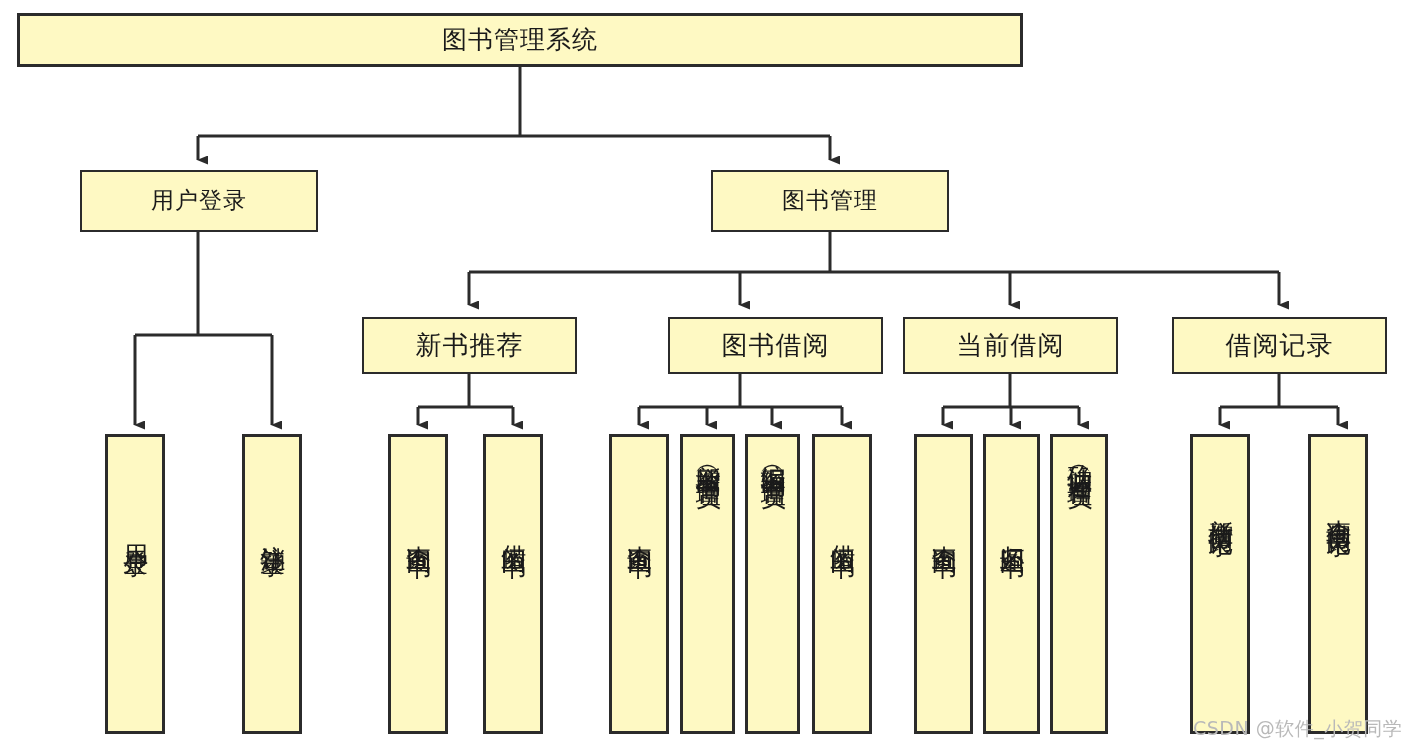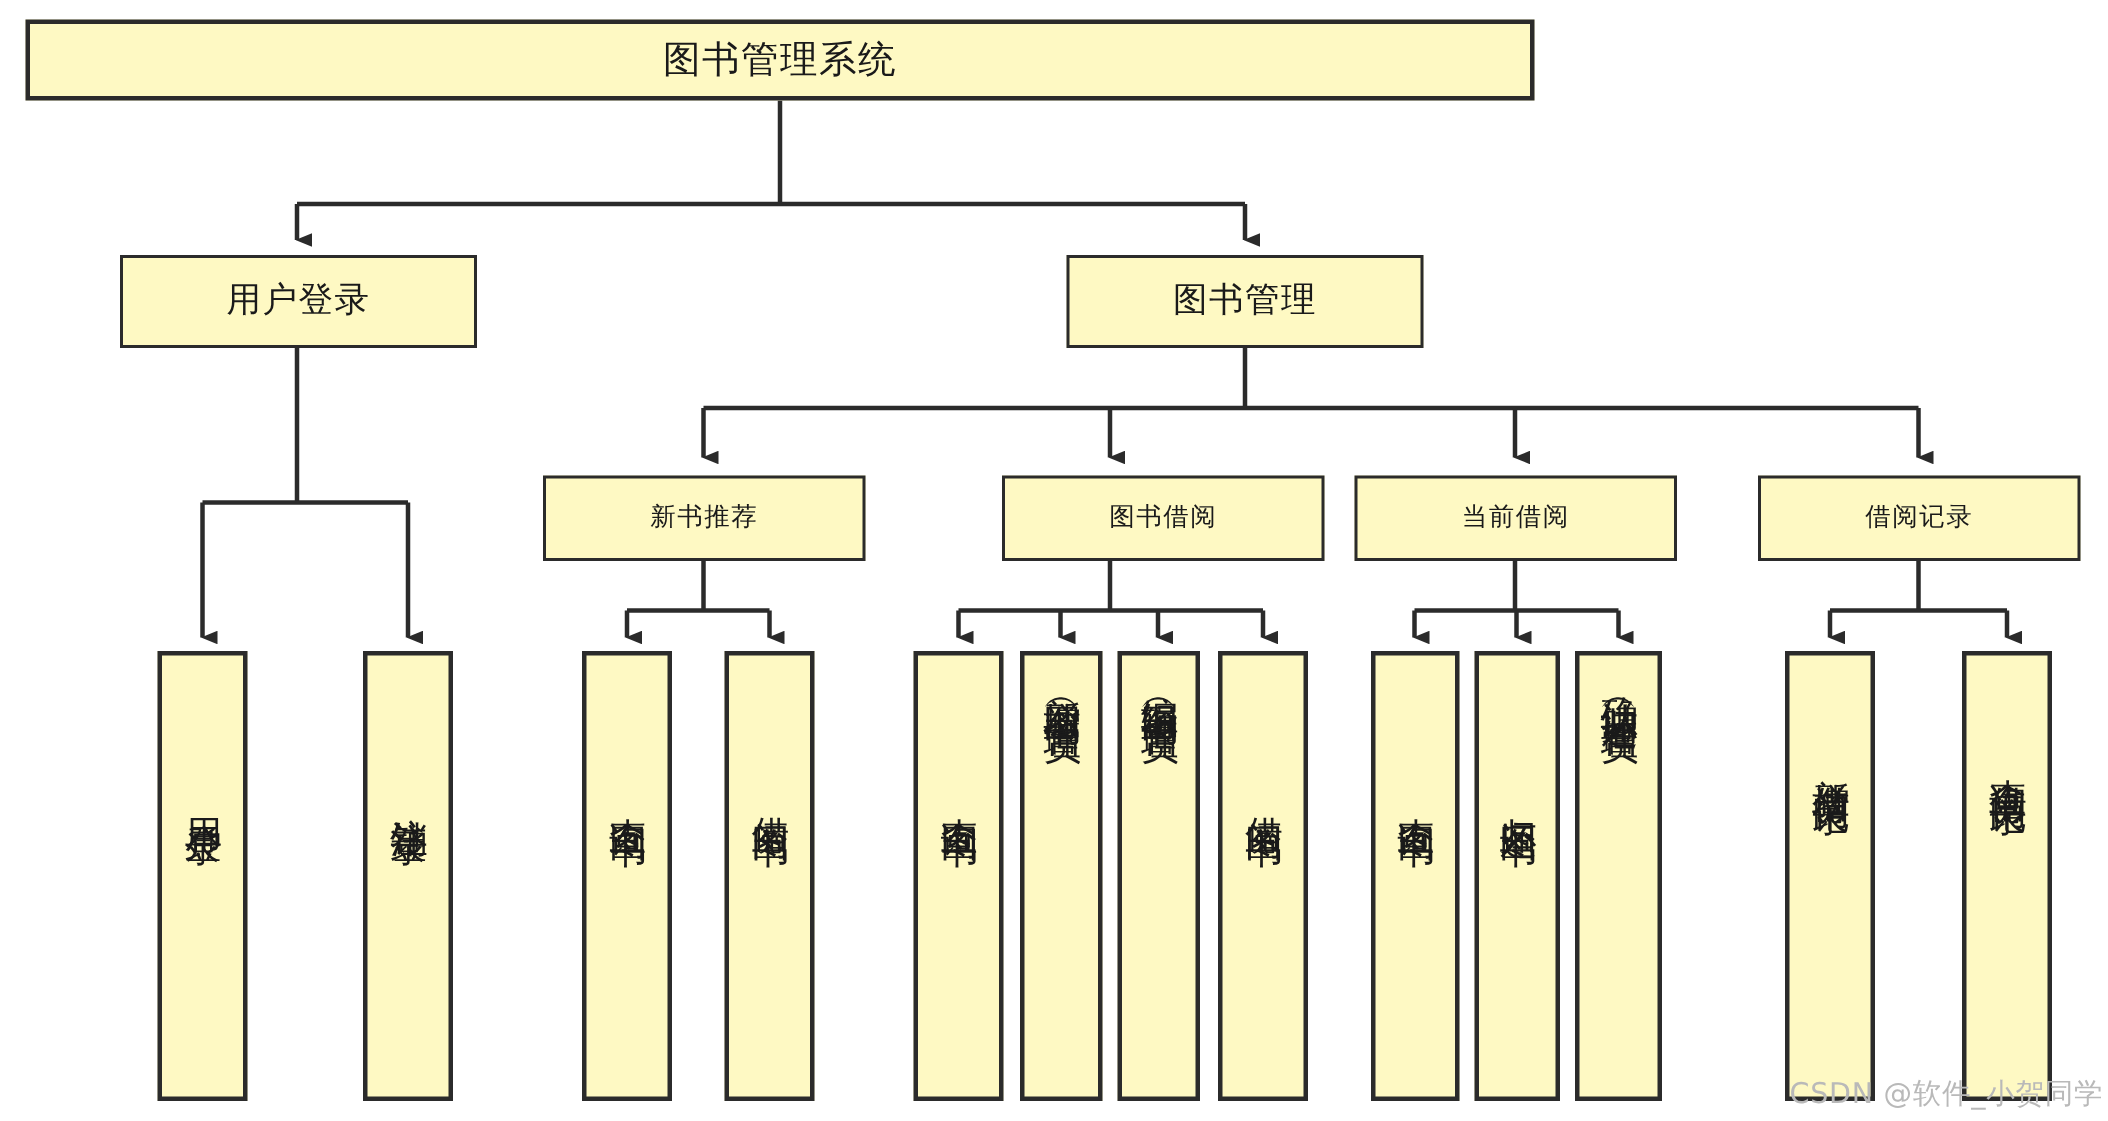--- a/index.html
+++ b/index.html
@@ -40,21 +40,21 @@
     text-align: center;
     line-height: 1.18;
     white-space: pre;
   }
   
   .node.root { border-width: 3px; }
   .node.root .lbl { font-size: 25px; letter-spacing: 1px; }
 
   
   .node.h1 .lbl { font-size: 23px; letter-spacing: 1px; }
-  .node.h2 .lbl { font-size: 17px; letter-spacing: 1px; }
+  .node.h2 .lbl { font-size: 26px; letter-spacing: 1px; }
 
   
   .node.leaf {
     border-width: 3px;
     align-items: flex-start;
     justify-content: center;
     padding-top: 8px;
   }
   .node.leaf .lbl {
     writing-mode: vertical-rl;

